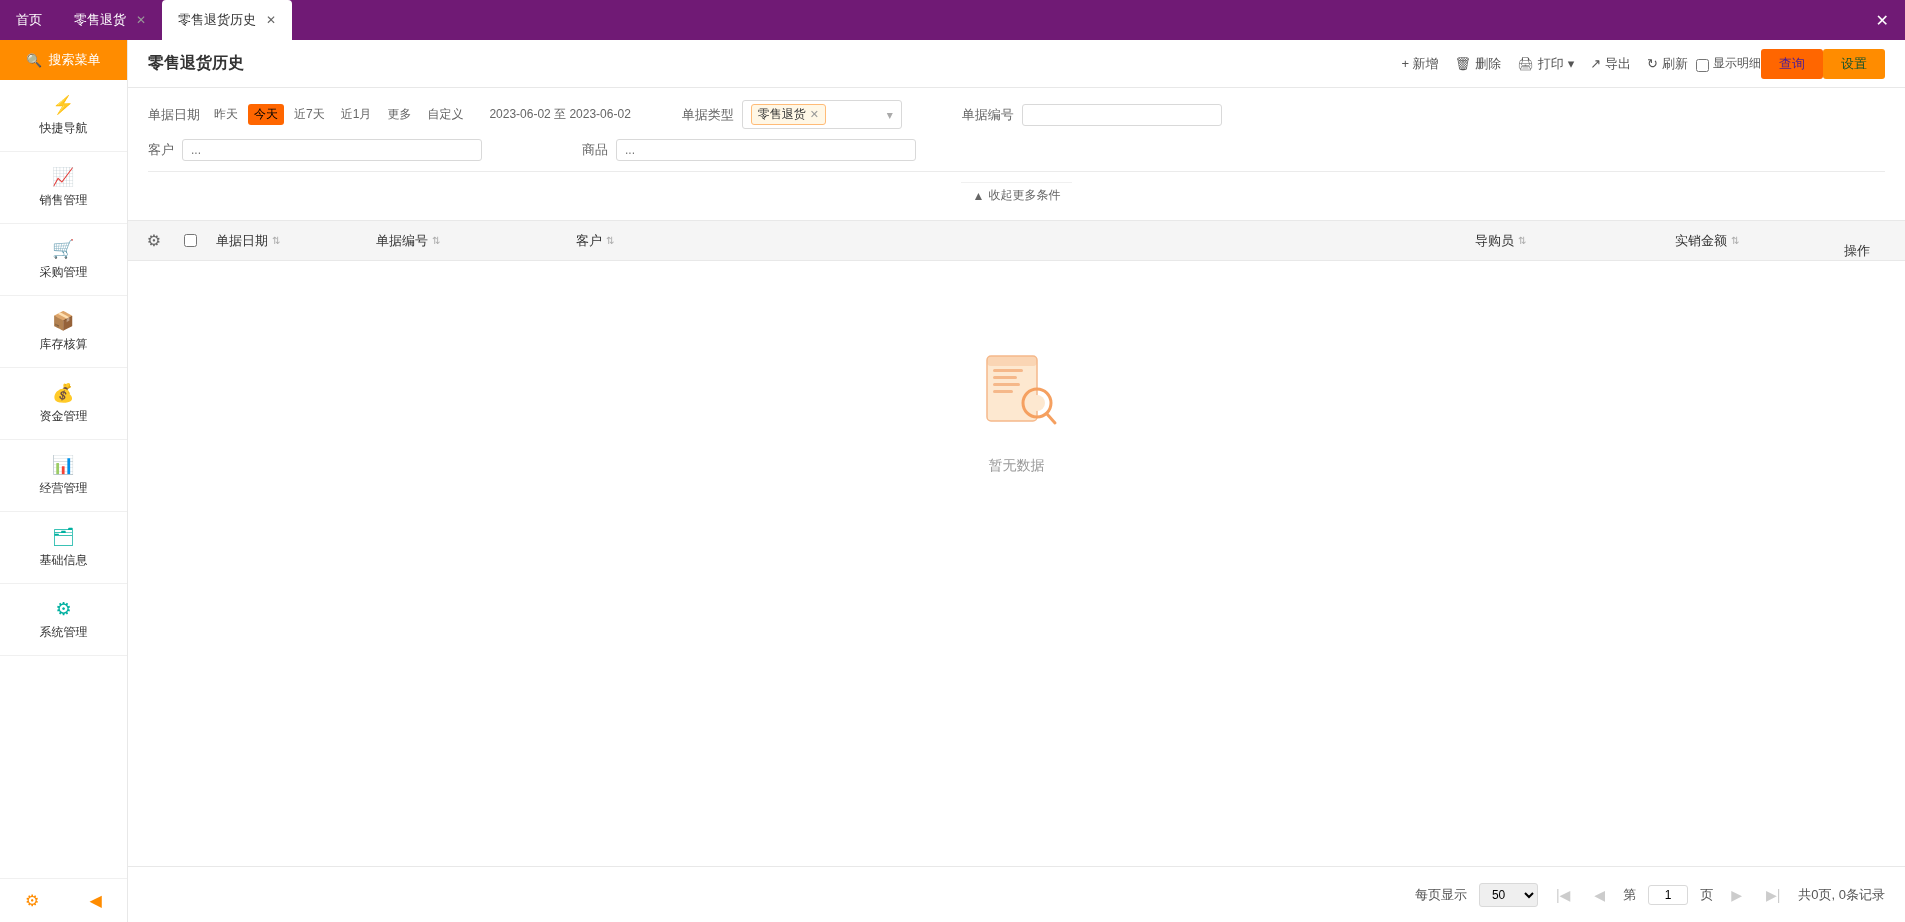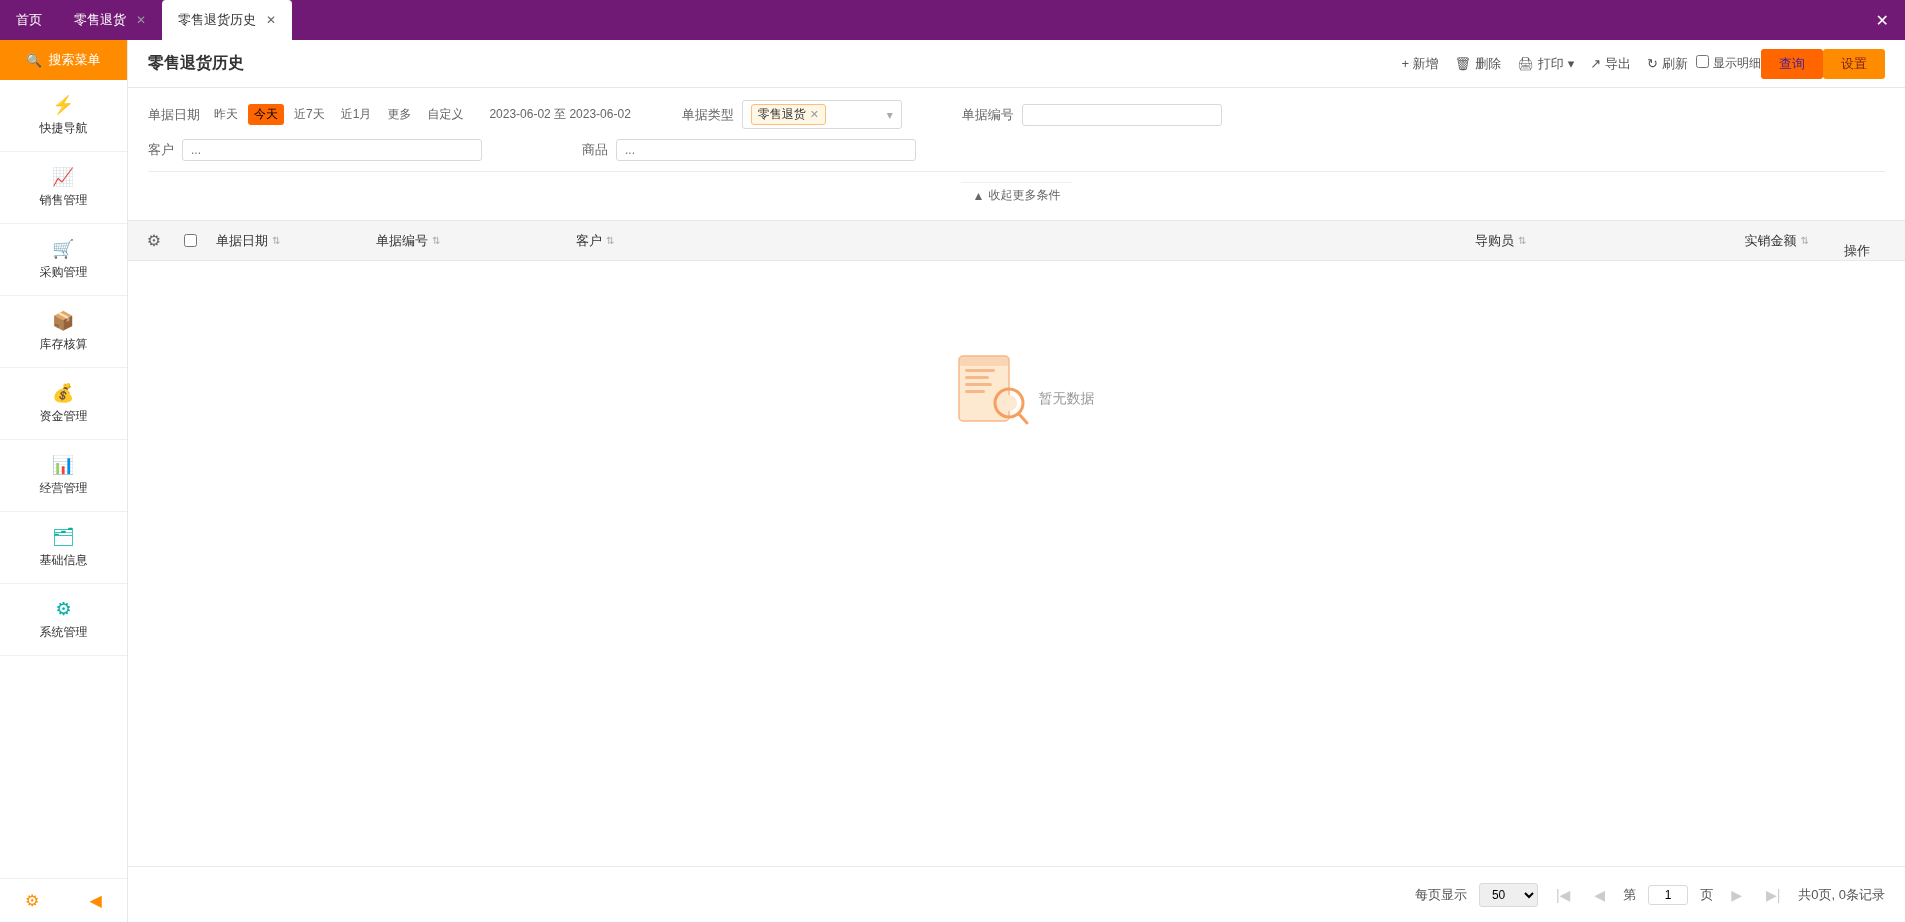--- a/index.html
+++ b/index.html
@@ -144,30 +144,30 @@
       background: #ff6600;
       color: #4c1d95;
       border: none;
       padding: 6px 18px;
       border-radius: 3px;
       font-size: 13px;
       cursor: pointer;
     }
     .btn-settings {
       background: #ff8c00;
-      color: #7f1d1d;
+      color: #14532d;
       border: none;
       padding: 6px 18px;
       border-radius: 3px;
       font-size: 13px;
       cursor: pointer;
     }
     .show-detail-check {
       display: flex;
-      align-items: flex-start;
+      align-items: flex-end;
       gap: 4px;
       font-size: 12px;
       color: #555;
       cursor: pointer;
     }
 
     
     .filter-area {
       background: #fff;
       padding: 12px 20px;
@@ -311,27 +311,27 @@
       font-size: 13px;
       color: #333;
       padding: 0 8px;
       cursor: pointer;
     }
     .th-cell .sort-icon { color: #aaa; font-size: 10px; }
     .th-date { width: 160px; }
     .th-number { width: 200px; }
     .th-customer { flex: 1; min-width: 200px; }
     .th-guide { width: 200px; }
-    .th-amount { width: 150px; text-align: right; justify-content: flex-end; }
+    .th-amount { width: 150px; text-align: right; justify-content: flex-start; }
     .th-op { width: 80px; text-align: center; justify-content: center; margin-top: 20px; }
 
     
     .empty-state {
       display: flex;
-      flex-direction: row;
+      flex-direction: column;
       align-items: center;
       justify-content: center;
       flex: 1;
       padding: 80px 0;
     }
     .empty-icon {
       width: 100px;
       height: 100px;
       margin-bottom: 16px;
     }

